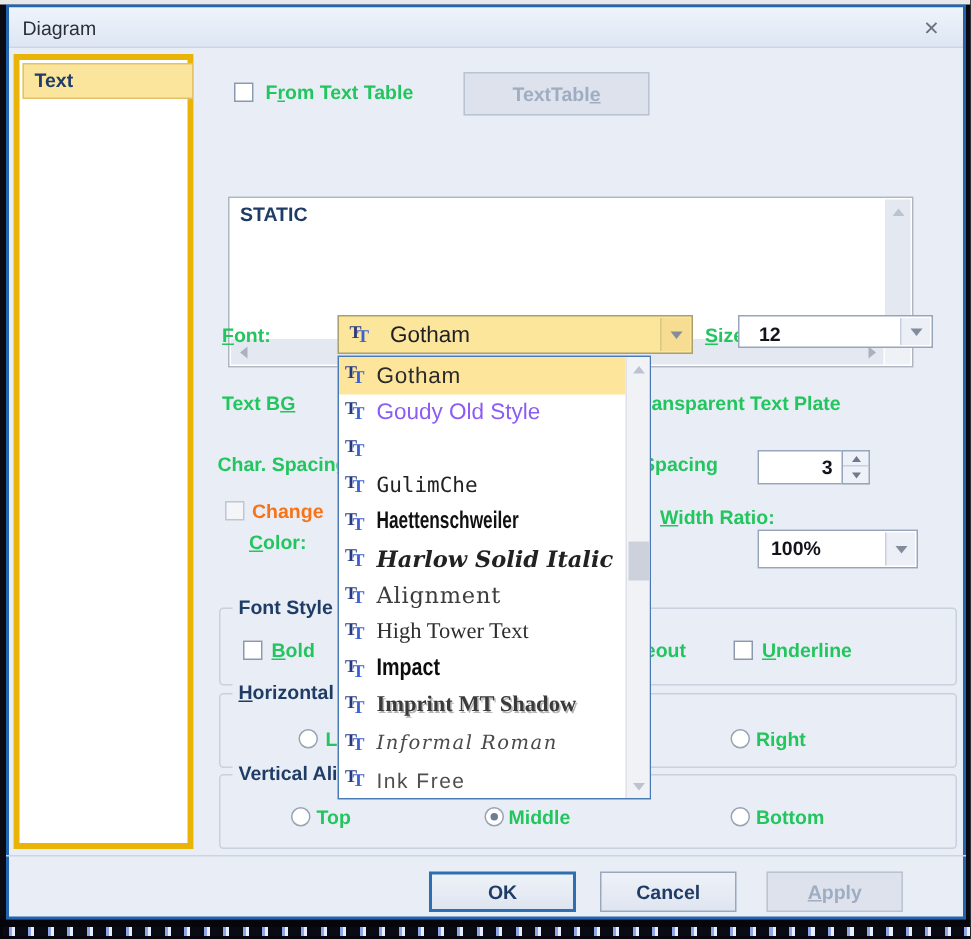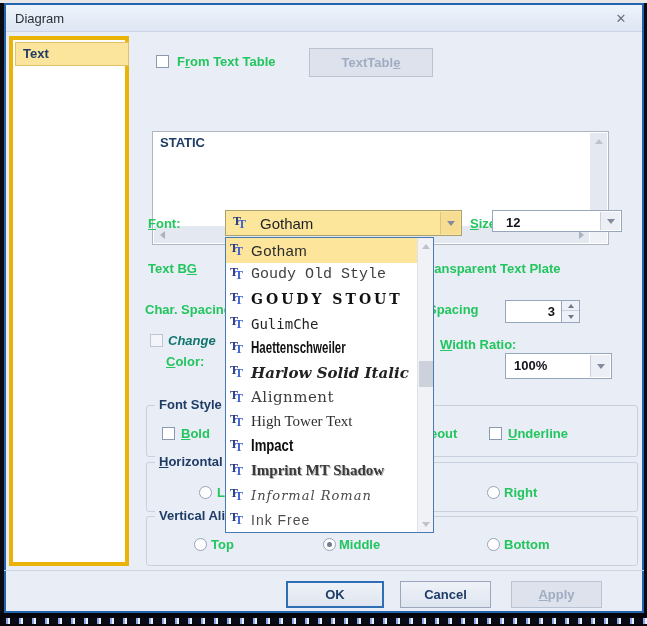--- a/index.html
+++ b/index.html
@@ -32,21 +32,21 @@
 
   .sidebar { left:9px; top:36px; width:120px; height:530px; background:#ffffff; border:4px solid #eab308; }
   .sidebar-sel {
     position:absolute; left:2px; top:2px; width:114px; height:24px;
     background:#fbe49b; border:1px solid #e3c168;
     font-weight:bold; font-size:13px; color:#1f3c66;
     line-height:22px; padding-left:7px;
   }
 
   .lbl { position:absolute; font-weight:bold; font-size:13px; color:#22c55e; white-space:nowrap; }
-  .lbl.dis { color:#0f766e;font-style:italic; }
+  .lbl.dis { color:#f97316; }
 
   .cb { position:absolute; width:13px; height:13px; background:#fff; border:1px solid #8a99ae; }
   .cb.disabled { background:#f3f5f9; border-color:#bcc6d4; }
 
   .rd { position:absolute; width:13px; height:13px; border-radius:50%; background:#fff; border:1px solid #97a3b4; }
   .rd.sel::after { content:""; position:absolute; left:3px; top:3px; width:5px; height:5px; border-radius:50%; background:#6e7e92; }
 
   .btn {
     position:absolute; display:flex; align-items:center; justify-content:center;
     font-weight:bold; font-size:13px; color:#1f3c66;
@@ -95,21 +95,21 @@
   .dd-row.sel { background:#fde69c; }
   .tt { position:relative; width:19px; height:19px; flex:none; margin-right:3px; font-family:"Liberation Serif", serif; font-weight:bold; }
   .tt .t1 { position:absolute; left:1px; top:0; font-size:12px; color:#27397f; }
   .tt .t2 { position:absolute; left:6px; top:3px; font-size:12px; color:#3a5fd0; }
   .dd-sb { position:absolute; top:0; right:0; bottom:0; width:16px; background:#f1f2f6; border-left:1px solid #dfe2ea; }
   .dd-sb .sb-btn { width:16px; }
   .dd-thumb { position:absolute; left:1px; top:123px; width:14px; height:26px; background:#ccd1dc; }
 
   
   .f-gotham { font-size:15px; letter-spacing:0.5px; color:#2b2b2b; }
-  .f-goudyold { font-family:Liberation Mono, monospace; font-size:15px; color:#404040; }
+  .f-goudyold { font-family:Liberation Sans, sans-serif; font-size:15px; color:#8b5cf6; }
   .f-goudystout { font-family:"DejaVu Serif", serif; font-weight:bold; font-size:14px; text-transform:uppercase; letter-spacing:3px; color:#111; }
   .f-gulimche { font-family:"DejaVu Sans Mono", monospace; font-size:14px; color:#222; }
   .f-haetten { font-weight:bold; font-size:16px; transform:scaleX(0.72); transform-origin:left center; color:#111; }
   .f-harlow { font-family:"DejaVu Serif", serif; font-style:italic; font-weight:bold; font-size:15px; color:#222; }
   .f-harrington { font-family:"DejaVu Serif", serif; font-size:15px; letter-spacing:0.5px; color:#3c3c3c; }
   .f-hightower { font-family:"Liberation Serif", serif; font-size:15px; color:#2e2e2e; }
   .f-impact { font-weight:bold; font-size:16px; transform:scaleX(0.82); transform-origin:left center; color:#0d0d0d; }
   .f-imprint { font-family:Liberation Serif, serif; font-weight:bold; font-size:15px; color:#3a3a3a; text-shadow:1px 1px 0 #b5b5b5; }
   .f-informal { font-family:"DejaVu Serif", serif; font-style:italic; font-size:13px; letter-spacing:1px; color:#4a4a4a; }
   .f-inkfree { font-size:14px; letter-spacing:1px; color:#4f4f4f; }
@@ -262,21 +262,20 @@
           <span class="t1">T</span>
           <span class="t2">T</span>
         </span>
       <span class="f-goudyold">Goudy Old Style</span>
     </div>
     <div class="dd-row">
       <span class="tt">
           <span class="t1">T</span>
           <span class="t2">T</span>
         </span>
-      <span class="f-goudystout">Goudy Stout</span>
     </div>
     <div class="dd-row">
       <span class="tt">
           <span class="t1">T</span>
           <span class="t2">T</span>
         </span>
       <span class="f-gulimche">GulimChe</span>
     </div>
     <div class="dd-row">
       <span class="tt">

